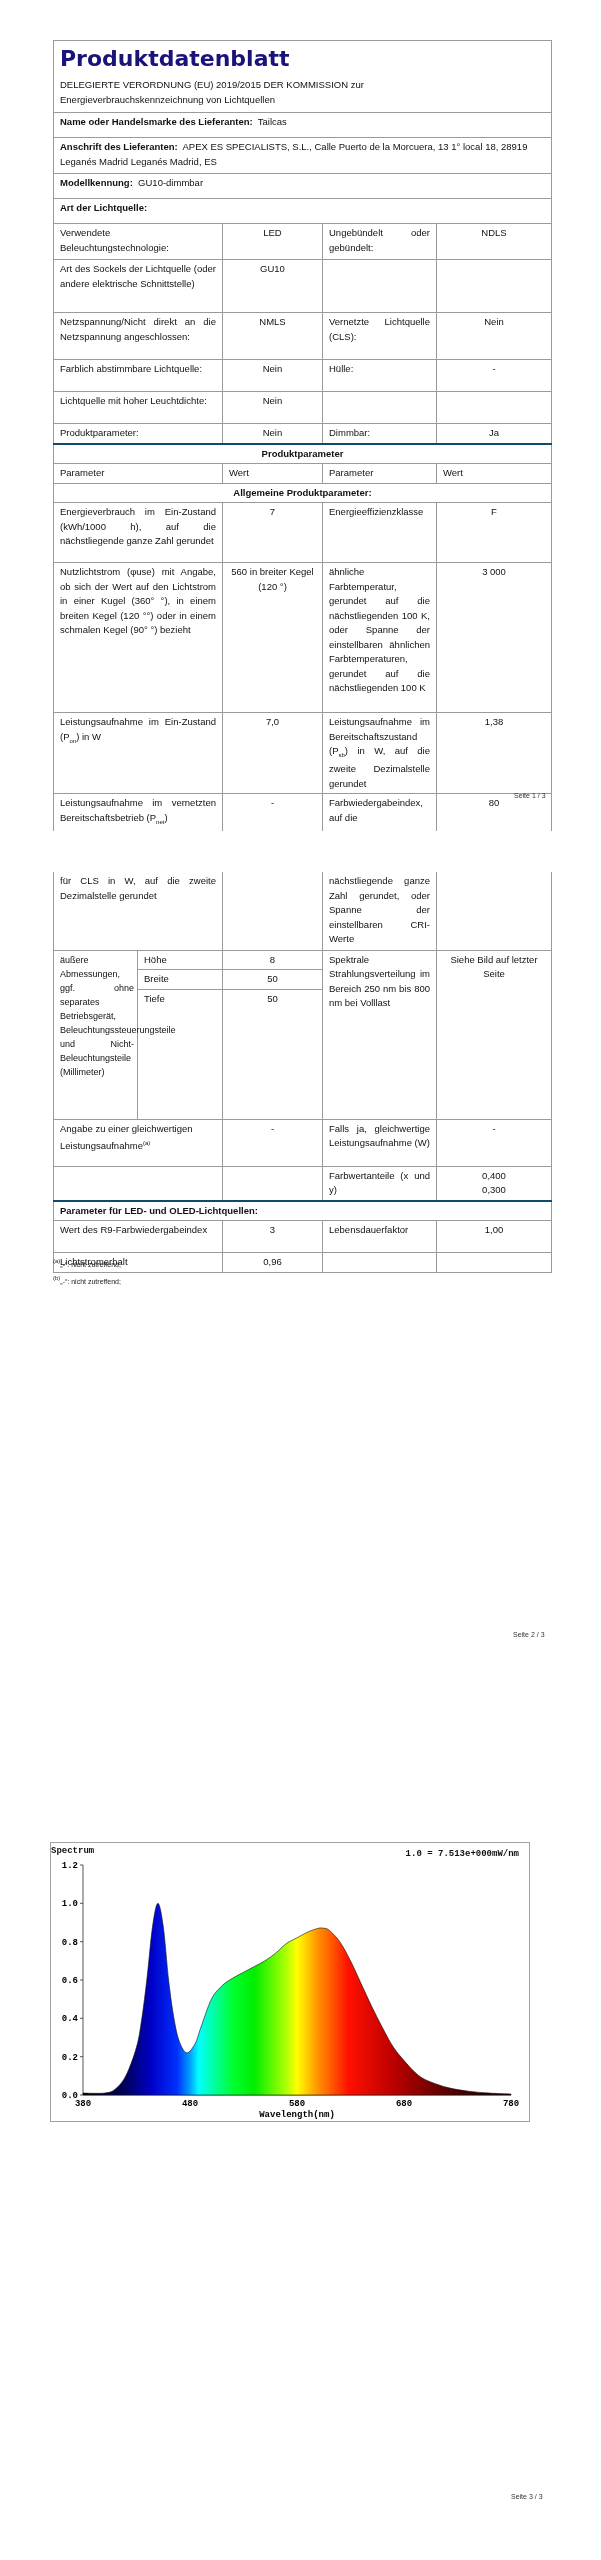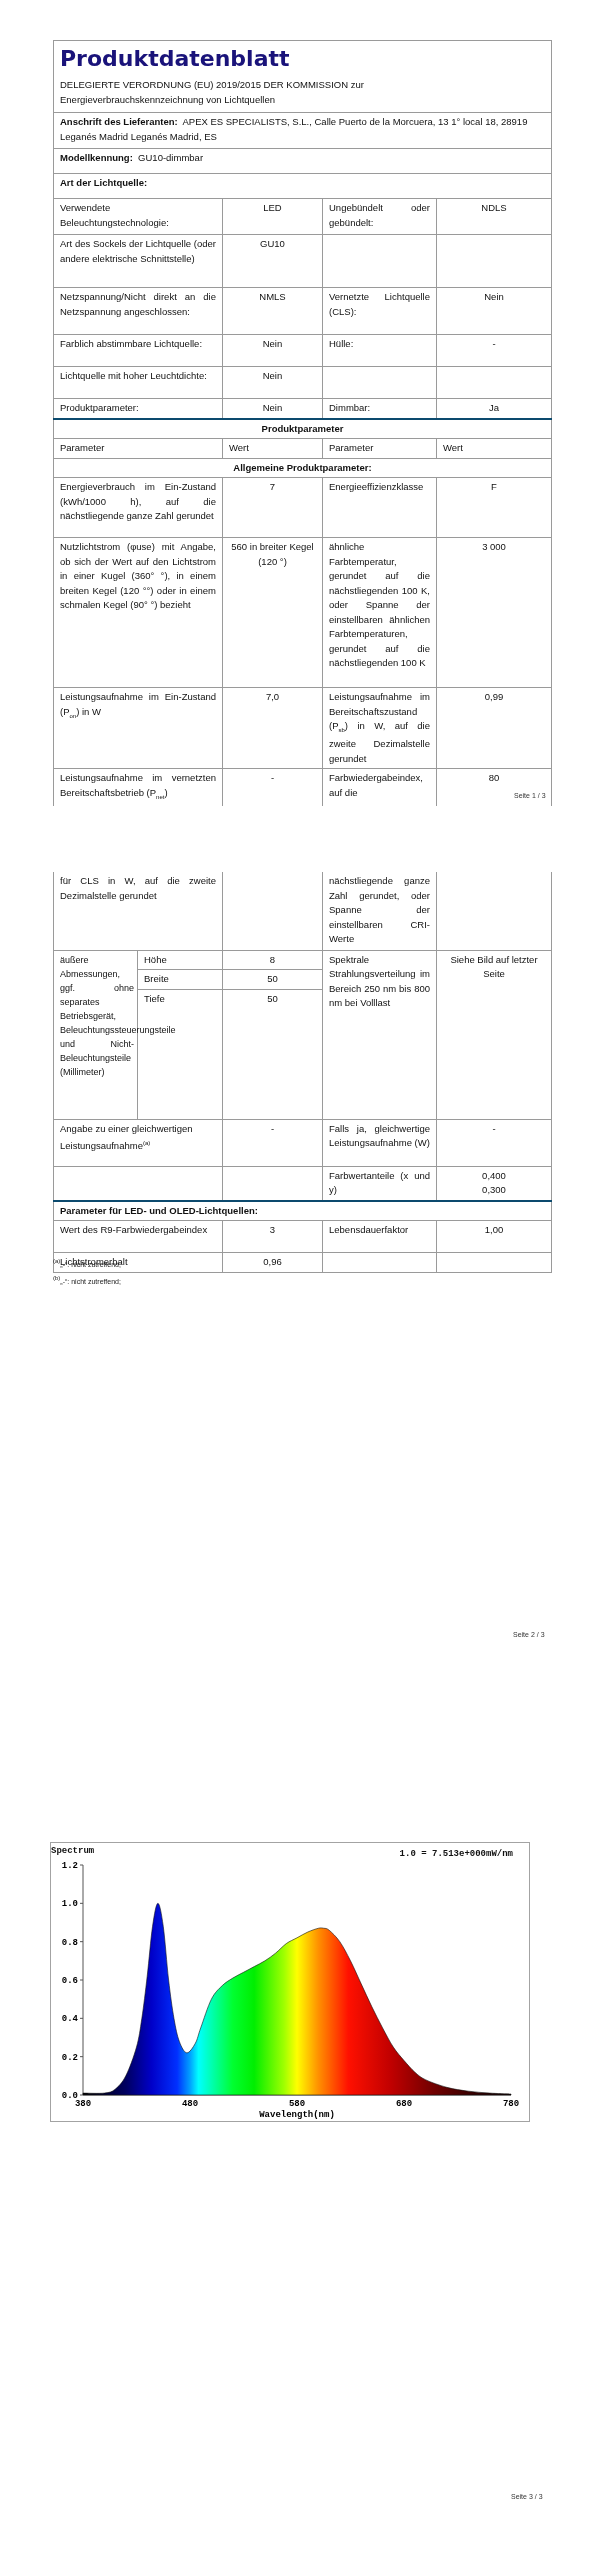--- a/index.html
+++ b/index.html
@@ -15,21 +15,21 @@
   table.sheet td.b { font-weight: bold; }
   table.sheet tr.thick td { border-top: 2px solid #0c4a6e; }
   .title { font-size: 22px; font-weight: bold; color: #1a137a; line-height: 28px; padding-top: 2px; font-family: "DejaVu Sans", sans-serif; }
   .subtitle { font-size: 9.5px; line-height: 15px; padding: 4px 0 3px 0; }
   .lbl { font-weight: bold; }
   sub, sup { font-size: 6px; }
   .footnote { position: absolute; left: 53px; font-size: 8px; color: #222; }
 
   .chart-box { position: absolute; left: 50px; top: 1842px; width: 480px; height: 280px; border: 1px solid #a3a3a3; background: #fff; font-family: "Liberation Mono", monospace; }
   .chart-box .lbl-spec { position: absolute; left: 0px; top: 3px; font-size: 9px; font-weight: bold; }
-  .chart-box .lbl-scale { position: absolute; right: 16px; top: 6px; font-size: 9px; font-weight: bold; }
+  .chart-box .lbl-scale { position: absolute; right: 10px; top: 6px; font-size: 9px; font-weight: bold; }
   .chart-box svg { position: absolute; left: 0; top: 0; }
 </style>
 </head>
 <body>
 
 <table class="sheet" style="top:40px;padding-left:27px;">
   <colgroup>
       <col style="width:169px">
       <col style="width:100px">
       <col style="width:114px">
@@ -39,20 +39,26 @@
       <tr>
     <td colspan="4">
       <div class="title">Produktdatenblatt</div>
       <div class="subtitle">
         <span>DELEGIERTE VERORDNUNG (EU) 2019/2015 DER KOMMISSION zur</span><br>
         <span>Energieverbrauchskennzeichnung von Lichtquellen</span>
       </div>
     </td>
   </tr>
   <tr>
+    <td colspan="4" style="height:25px;">
+      <span class="lbl">Name oder Handelsmarke des Lieferanten:</span>&nbsp;
+      <span>Tailcas</span>
+    </td>
+  </tr>
+  <tr>
     <td colspan="4" style="height:36px;">
       <span class="lbl">Anschrift des Lieferanten:</span>&nbsp;
       <span>APEX ES SPECIALISTS, S.L., Calle Puerto de la Morcuera, 13 1° local 18, 28919 Leganés Madrid Leganés Madrid, ES</span>
     </td>
   </tr>
   <tr>
     <td colspan="4" style="height:25px;">
       <span class="lbl">Modellkennung:</span>&nbsp;
       <span>GU10-dimmbar</span>
     </td>
@@ -117,21 +123,21 @@
   <tr style="height:150px;">
     <td class="j">Nutzlichtstrom (φuse) mit Angabe, ob sich der Wert auf den Lichtstrom in einer Kugel (360° °), in einem breiten Kegel (120 °°) oder in einem schmalen Kegel (90° °) bezieht</td>
     <td class="c">560 in breiter Kegel (120 °)</td>
     <td class="j">ähnliche Farbtemperatur, gerundet auf die nächstliegenden 100 K, oder Spanne der einstellbaren ähnlichen Farbtemperaturen, gerundet auf die nächstliegenden 100 K</td>
     <td class="c">3 000</td>
   </tr>
   <tr style="height:75px;">
     <td class="j"><span>Leistungsaufnahme im Ein-Zustand (P</span><sub>on</sub><span>) in W</span></td>
     <td class="c">7,0</td>
     <td class="j"><span>Leistungsaufnahme im Bereitschaftszustand (P</span><sub>sb</sub><span>) in W, auf die zweite Dezimalstelle gerundet</span></td>
-    <td class="c">0,99</td>
+    <td class="c">1,38</td>
   </tr>
   <tr style="height:30px;">
     <td class="j" style="border-bottom:none;"><span>Leistungsaufnahme im vernetzten Bereitschaftsbetrieb (P</span><sub>net</sub><span>)</span></td>
     <td class="c" style="border-bottom:none;">-</td>
     <td class="j" style="border-bottom:none;">Farbwiedergabeindex, auf die</td>
     <td class="c" style="border-bottom:none;margin-left:20px;">80</td>
   </tr>
 </tbody>
   </table>
 <div class="page-footer" style="left:514px; top:792px;">Seite 1 / 3</div>

